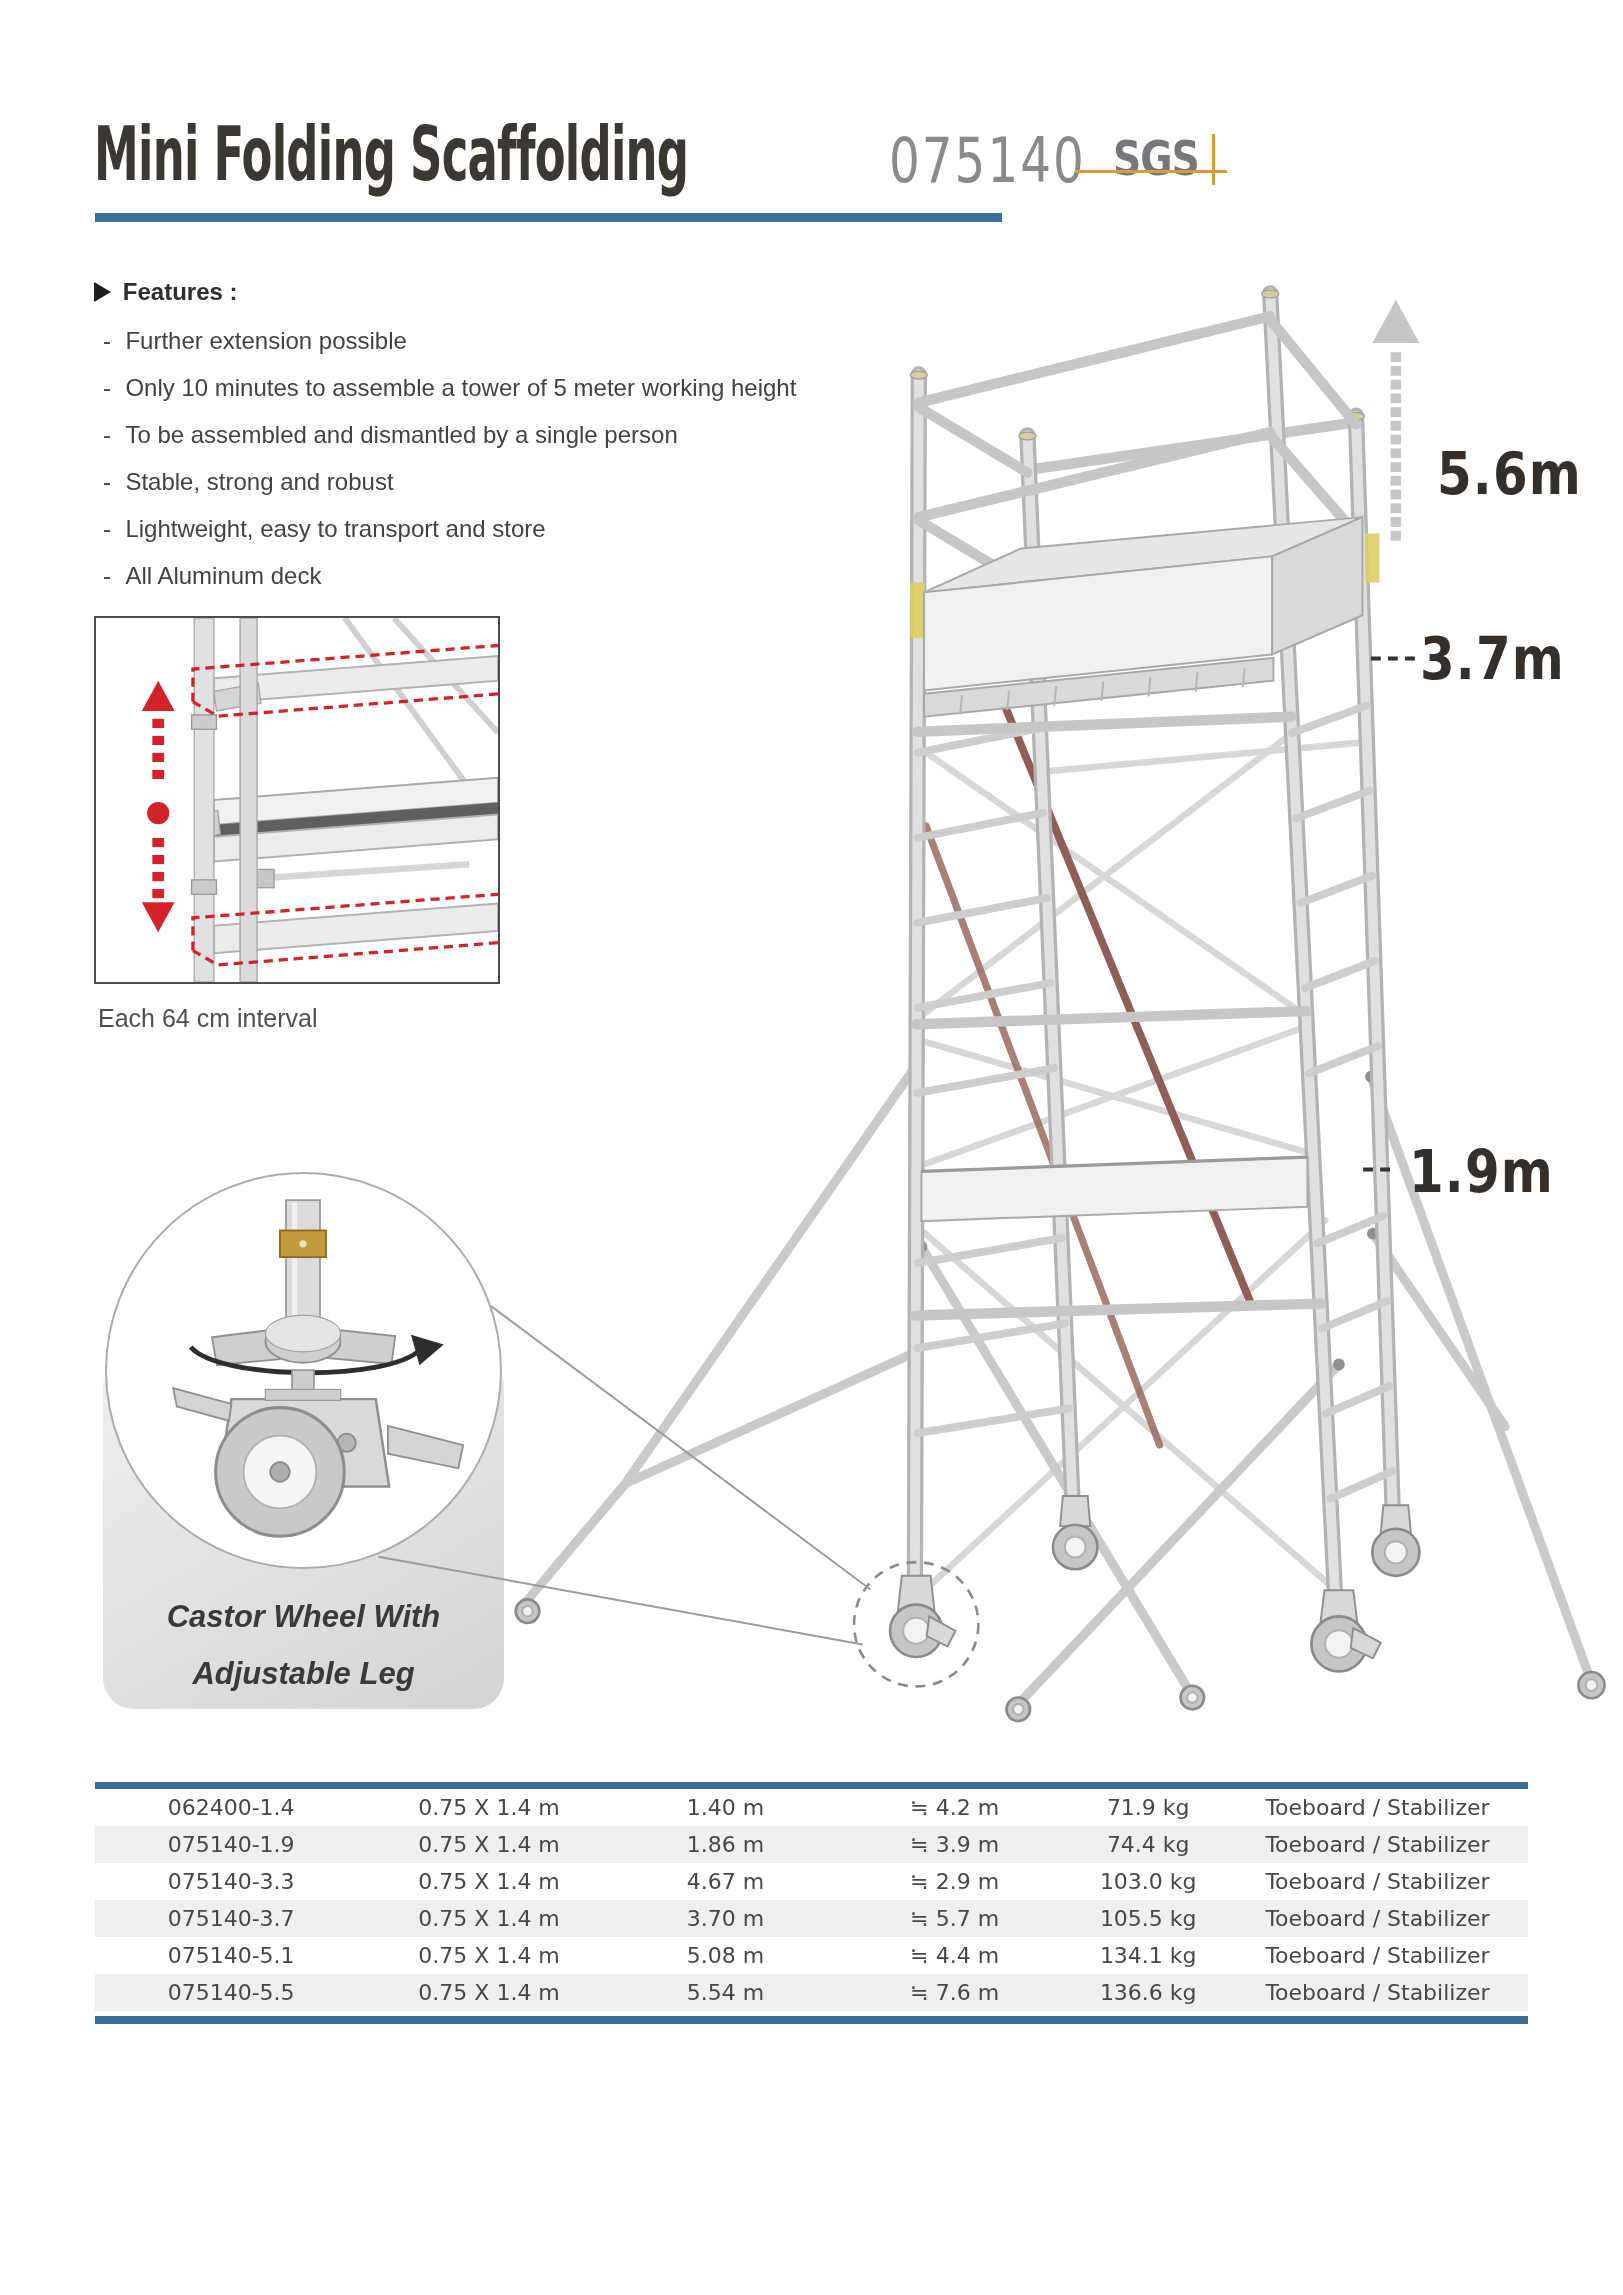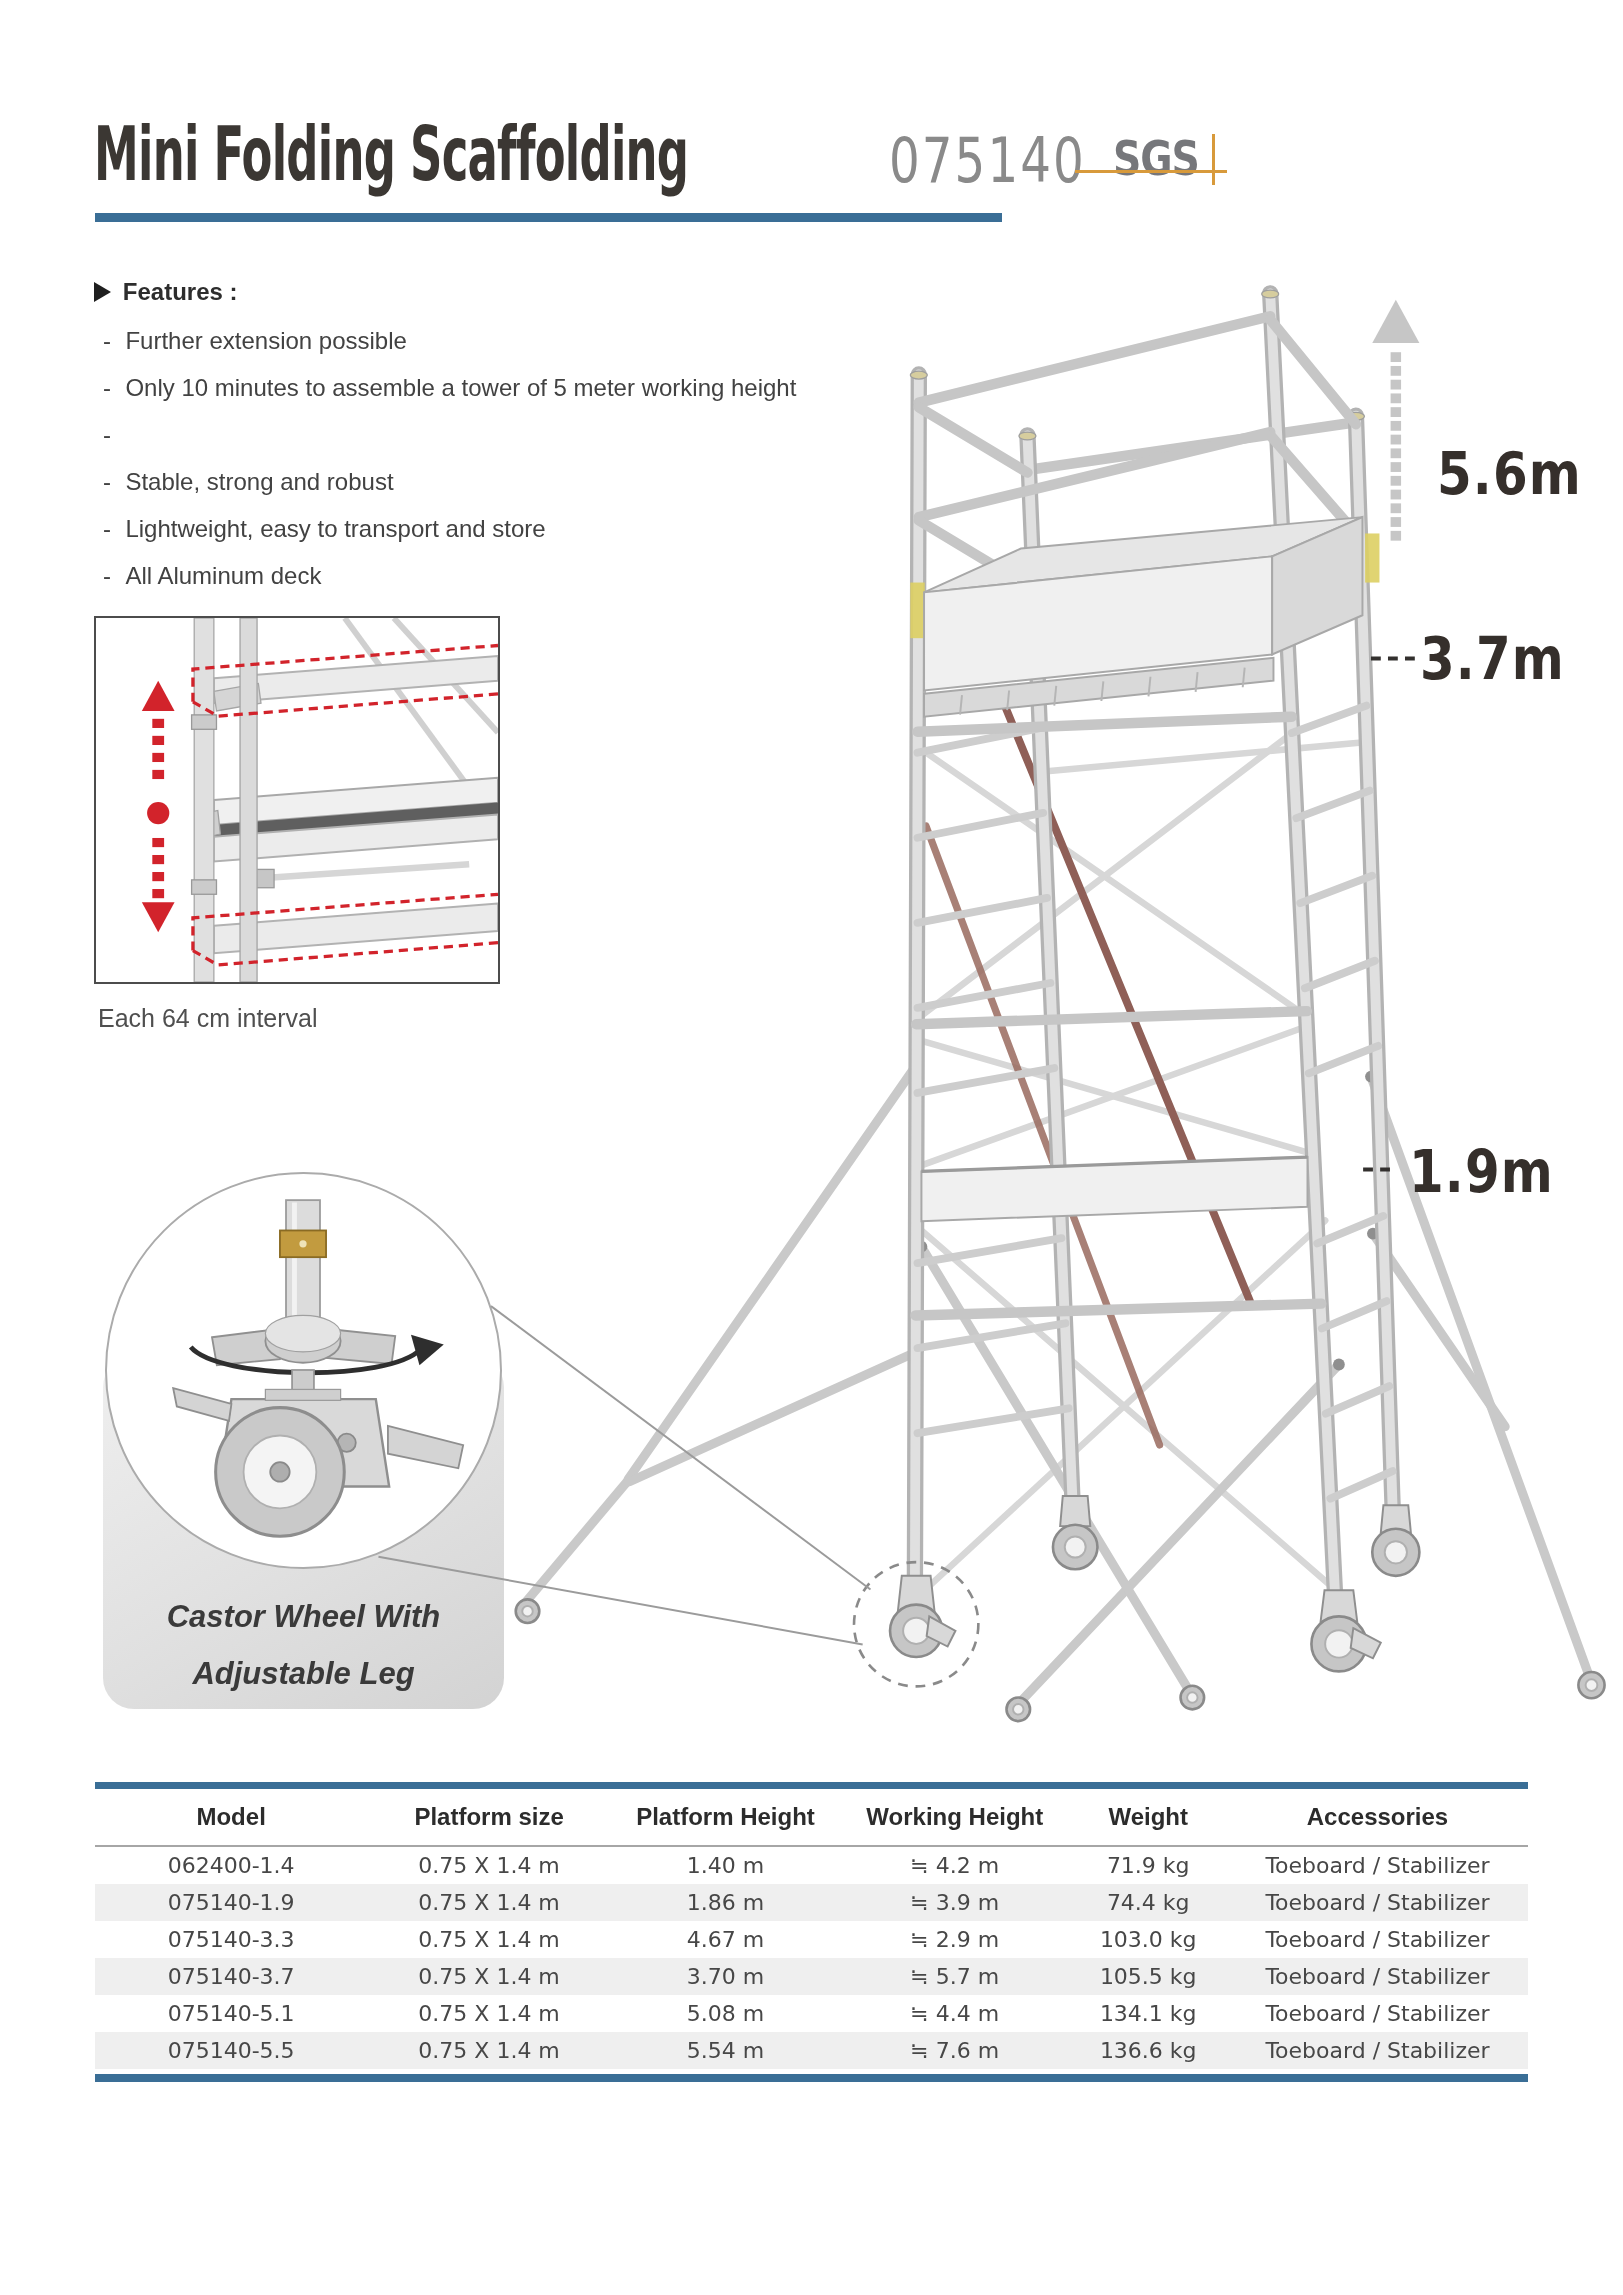--- a/index.html
+++ b/index.html
@@ -331,20 +331,21 @@
   <div class="feature-item">
     <span class="dash">-</span>
     <span>Further extension possible</span>
     </div>
   <div class="feature-item">
     <span class="dash">-</span>
     <span>Only 10 minutes to assemble a tower of 5 meter working height</span>
     </div>
   <div class="feature-item">
     <span class="dash">-</span>
+    <span>To be assembled and dismantled by a single person</span>
     </div>
   <div class="feature-item">
     <span class="dash">-</span>
     <span>Stable, strong and robust</span>
     </div>
   <div class="feature-item">
     <span class="dash">-</span>
     <span>Lightweight, easy to transport and store</span>
     </div>
   <div class="feature-item">
@@ -352,28 +353,20 @@
     <span>All Aluminum deck</span>
     </div>
 </div>
 
 <div class="abs dim-label dim-56">5.6m</div>
 <div class="abs dim-label dim-37">3.7m</div>
 <div class="abs dim-label dim-19">1.9m</div>
 
 <div class="abs spec-table">
   <div class="blue-bar"></div>
-  <div class="thead">
-    <div class="tc c0">Model</div>
-    <div class="tc c1">Platform size</div>
-    <div class="tc c2">Platform Height</div>
-    <div class="tc c3">Working Height</div>
-    <div class="tc c4">Weight</div>
-    <div class="tc c5">Accessories</div>
-  </div>
   <div class="tbody">
     <div class="trow">
       <div class="tc c0">062400-1.4</div>
       <div class="tc c1">0.75 X 1.4 m</div>
       <div class="tc c2">1.40 m</div>
       <div class="tc c3">≒ 4.2 m</div>
       <div class="tc c4">71.9 kg</div>
       <div class="tc c5">Toeboard / Stabilizer</div>
     </div>
     <div class="trow">

